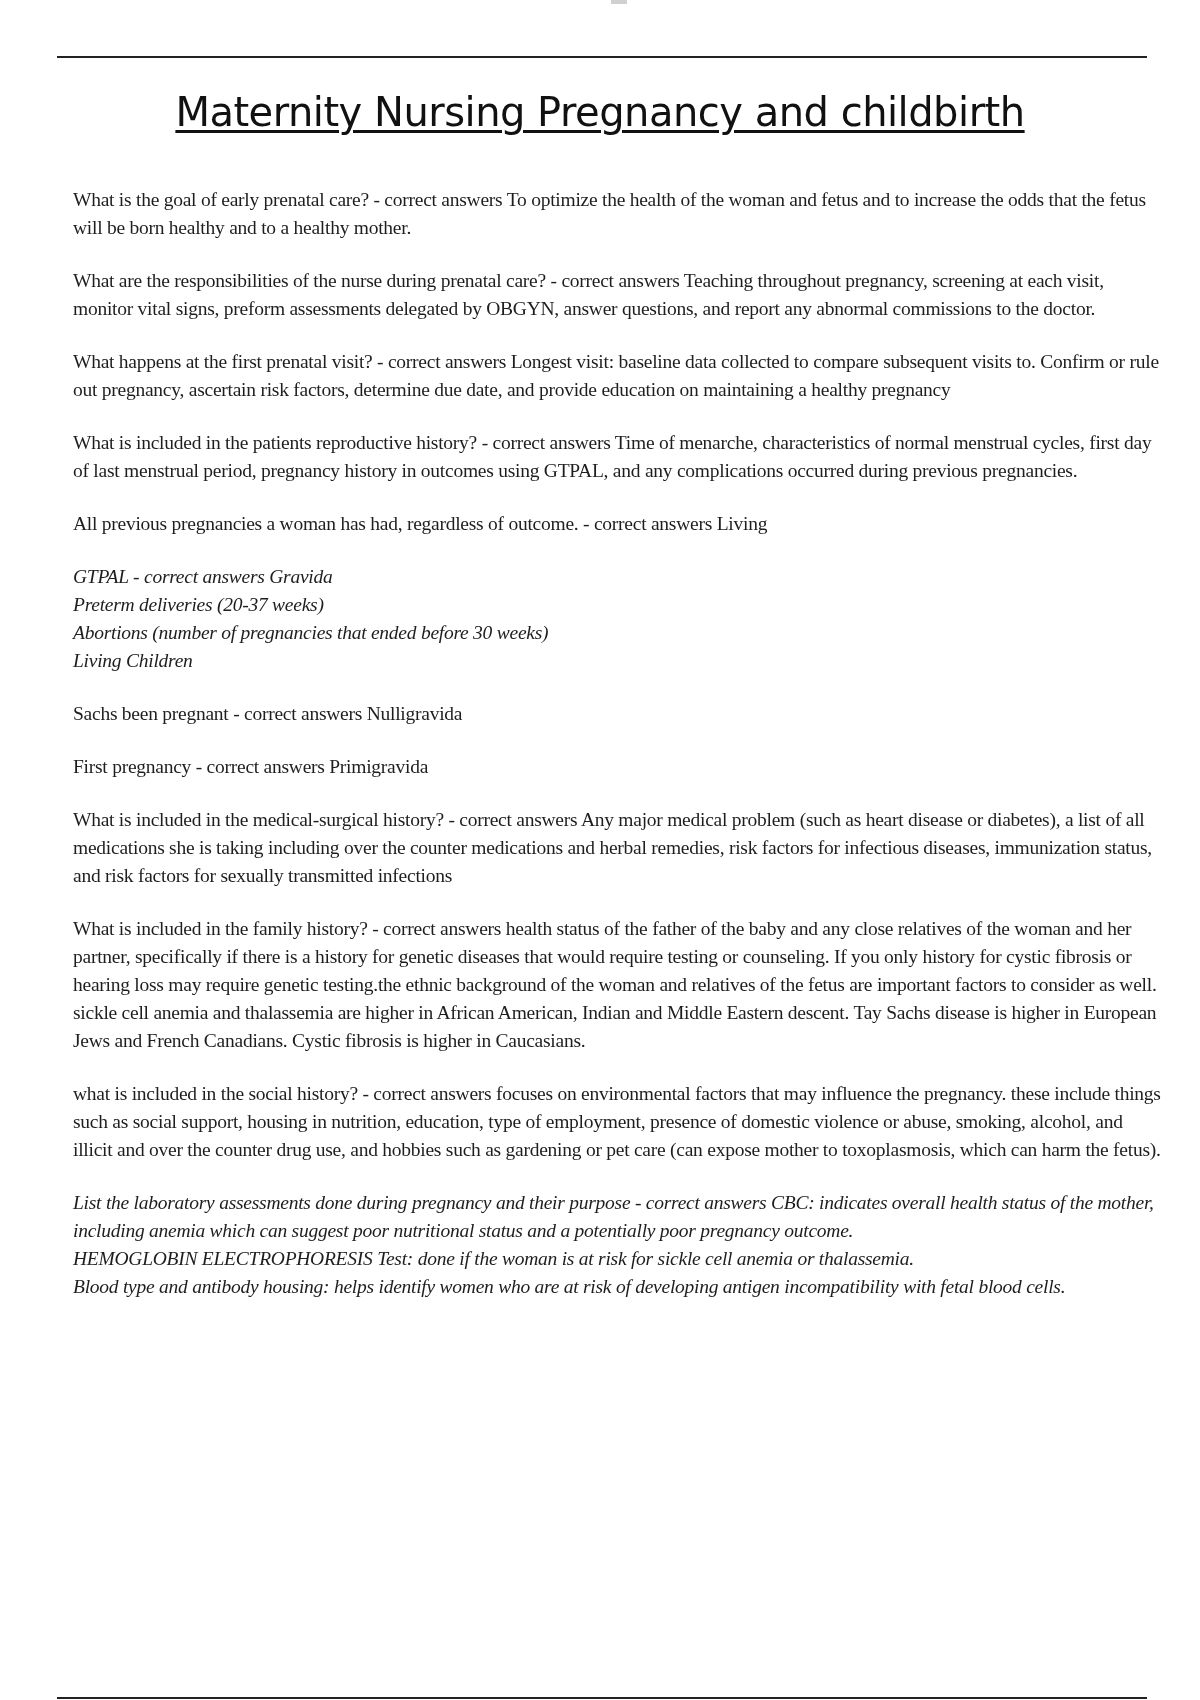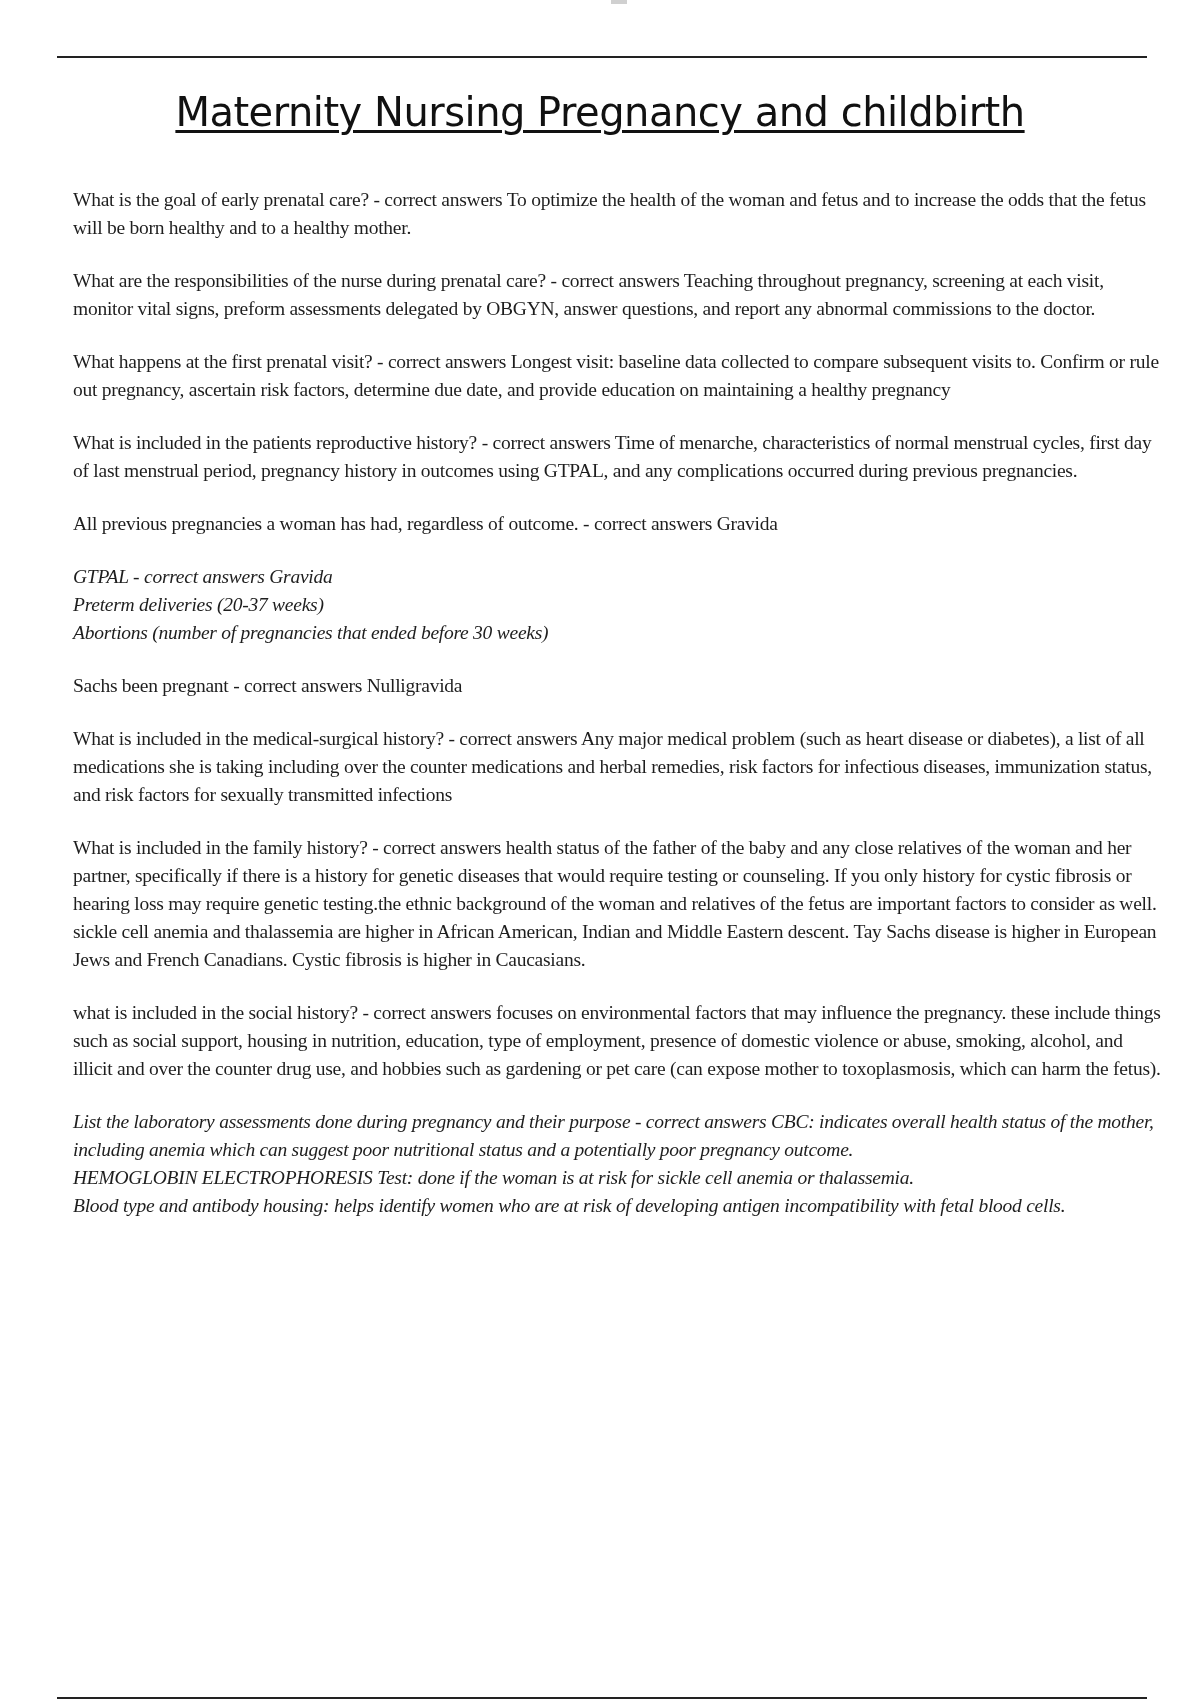--- a/index.html
+++ b/index.html
@@ -29,29 +29,31 @@
 
 <h1 class="title" style="margin:0;font-weight:normal;">
   <span>Maternity Nursing Pregnancy and childbirth</span>
 </h1>
 
 <div class="content">
   <p class="para">What is the goal of early prenatal care? - correct answers To optimize the health of the woman and fetus and to increase the odds that the fetus will be born healthy and to a healthy mother.</p>
   <p class="para">What are the responsibilities of the nurse during prenatal care? - correct answers Teaching throughout pregnancy, screening at each visit, monitor vital signs, preform assessments delegated by OBGYN, answer questions, and report any abnormal commissions to the doctor.</p>
   <p class="para">What happens at the first prenatal visit? - correct answers Longest visit: baseline data collected to compare subsequent visits to. Confirm or rule out pregnancy, ascertain risk factors, determine due date, and provide education on maintaining a healthy pregnancy</p>
   <p class="para">What is included in the patients reproductive history? - correct answers Time of menarche, characteristics of normal menstrual cycles, first day of last menstrual period, pregnancy history in outcomes using GTPAL, and any complications occurred during previous pregnancies.</p>
-  <p class="para">All previous pregnancies a woman has had, regardless of outcome. - correct answers Gravida</p>
+  <p class="para">All previous pregnancies a woman has had, regardless of outcome. - correct answers Living</p>
 
   <div class="para">
     <span class="line">GTPAL - correct answers Gravida</span>
     <span class="line">Preterm deliveries (20-37 weeks)</span>
     <span class="line">Abortions (number of pregnancies that ended before 30 weeks)</span>
+    <span class="line">Living Children</span>
   </div>
 
   <p class="para">Sachs been pregnant - correct answers Nulligravida</p>
+  <p class="para">First pregnancy - correct answers Primigravida</p>
   <p class="para">What is included in the medical-surgical history? - correct answers Any major medical problem (such as heart disease or diabetes), a list of all medications she is taking including over the counter medications and herbal remedies, risk factors for infectious diseases, immunization status, and risk factors for sexually transmitted infections</p>
   <p class="para">What is included in the family history? - correct answers health status of the father of the baby and any close relatives of the woman and her partner, specifically if there is a history for genetic diseases that would require testing or counseling. If you only history for cystic fibrosis or hearing loss may require genetic testing.the ethnic background of the woman and relatives of the fetus are important factors to consider as well. sickle cell anemia and thalassemia are higher in African American, Indian and Middle Eastern descent. Tay Sachs disease is higher in European Jews and French Canadians. Cystic fibrosis is higher in Caucasians.</p>
   <p class="para">what is included in the social history? - correct answers focuses on environmental factors that may influence the pregnancy. these include things such as social support, housing in nutrition, education, type of employment, presence of domestic violence or abuse, smoking, alcohol, and illicit and over the counter drug use, and hobbies such as gardening or pet care (can expose mother to toxoplasmosis, which can harm the fetus).</p>
 
   <div class="para">
     <span class="line">List the laboratory assessments done during pregnancy and their purpose - correct answers CBC: indicates overall health status of the mother, including anemia which can suggest poor nutritional status and a potentially poor pregnancy outcome.</span>
     <span class="line">HEMOGLOBIN ELECTROPHORESIS Test: done if the woman is at risk for sickle cell anemia or thalassemia.</span>
     <span class="line">Blood type and antibody housing: helps identify women who are at risk of developing antigen incompatibility with fetal blood cells.</span>
   </div>
 </div>

